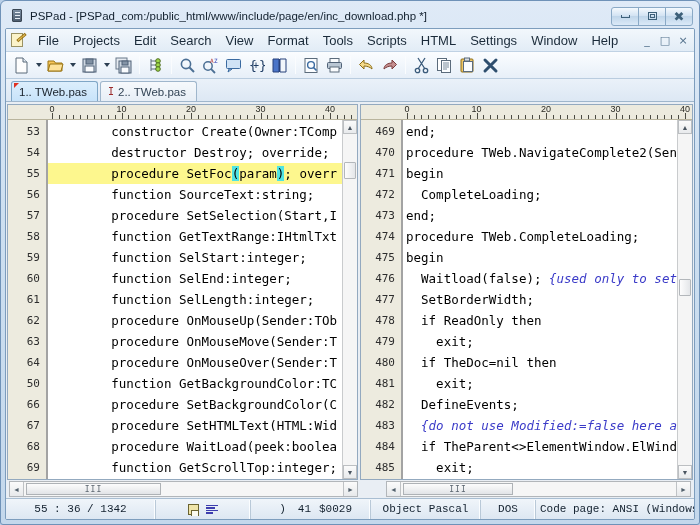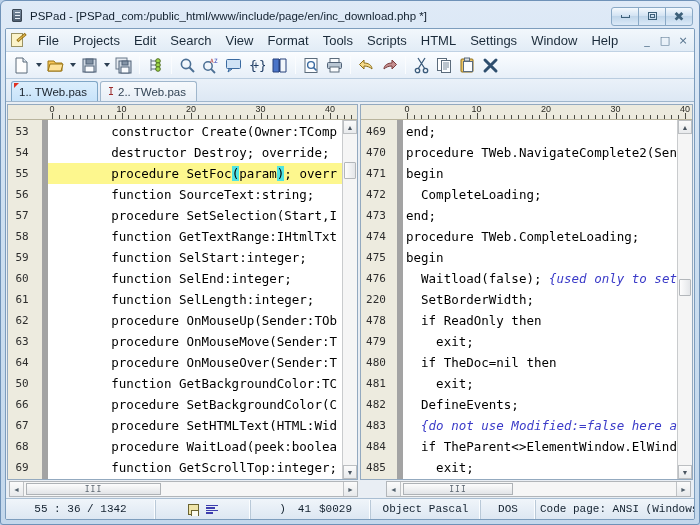--- a/index.html
+++ b/index.html
@@ -267,24 +267,24 @@
   
   .code-body {
     flex: 1 1 auto;
     display: flex;
     overflow: hidden;
     position: relative;
     background: #ffffff;
   }
   .gutter {
     background: #edebdf;
-    border-right: 6px solid #a3a3a3;
+    border-right: 2px solid #a3a3a3;
     flex: 0 0 auto;
     padding-top: 1px;
-    text-align: center;
+    text-align: right;
     font-family: "DejaVu Sans Mono", monospace;
     font-size: 11px;
     color: #2d2d2d;
     user-select: none;
   }
   #pane-left .gutter  { width: 40px; }
   #pane-right .gutter { width: 42px; }
   .gutter .gl { height: 21px; line-height: 21px; padding-right: 6px; }
 
   .code-lines {
@@ -778,21 +778,21 @@
         <div class="code-body">
           <div class="gutter" id="gutter-right">
               <div class="gl">469</div>
               <div class="gl">470</div>
               <div class="gl">471</div>
               <div class="gl">472</div>
               <div class="gl">473</div>
               <div class="gl">474</div>
               <div class="gl">475</div>
               <div class="gl">476</div>
-              <div class="gl">220</div>
+              <div class="gl">477</div>
               <div class="gl">478</div>
               <div class="gl">479</div>
               <div class="gl">480</div>
               <div class="gl">481</div>
               <div class="gl">482</div>
               <div class="gl">483</div>
               <div class="gl">484</div>
               <div class="gl">485</div>
               <div class="gl">486</div>
             </div>

